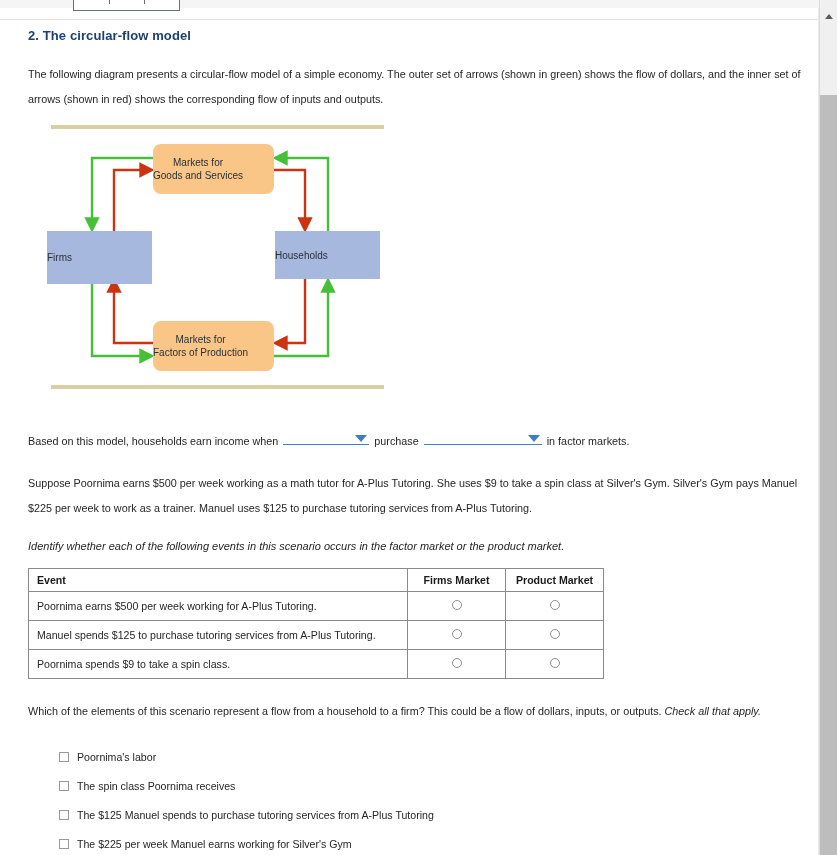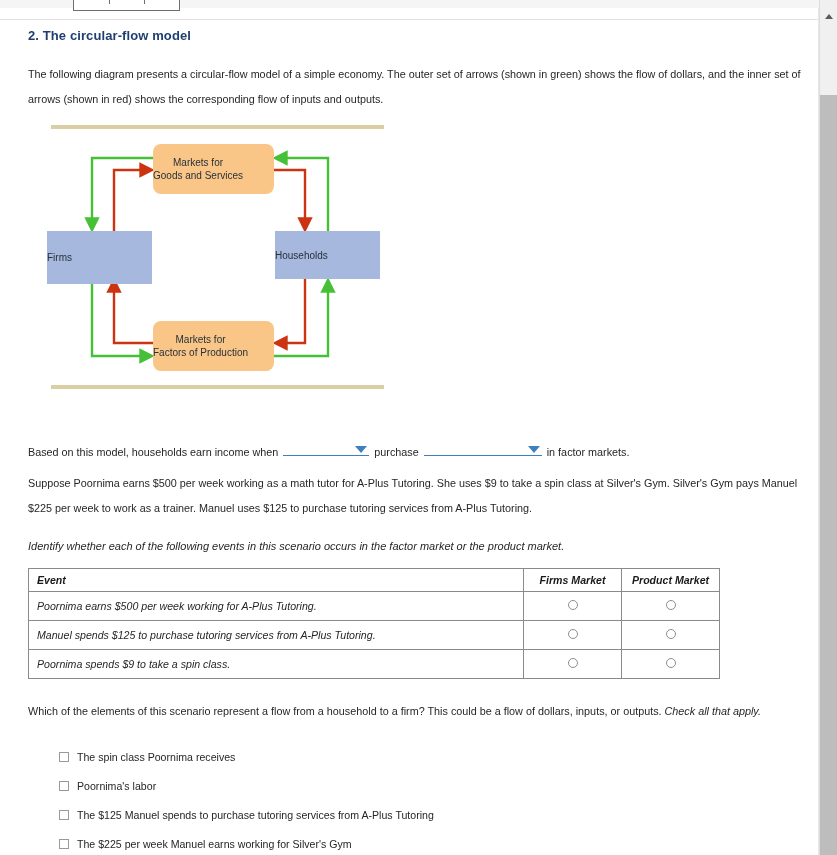--- a/index.html
+++ b/index.html
@@ -74,21 +74,21 @@
     color: #1f3f72; letter-spacing: .1px;
   }
   .para {
     position: absolute;
     font-size: 10.8px;
     line-height: 25px;
     color: #262626;
   }
   #intro { left: 28px; top: 62px; width: 775px; }
   #scenario { left: 28px; top: 471px; width: 775px; }
-  #prompt-dd { left: 28px; top: 443px; width: 700px; line-height: 18px; }
+  #prompt-dd { left: 28px; top: 432px; width: 700px; line-height: 18px; }
   #identify {
     position: absolute; left: 28px; top: 540px;
     font-size: 11px; font-style: italic; color: #262626;
   }
   #flowq { left: 28px; top: 699px; width: 775px; }
   .it { font-style: italic; }
 
   
   .dd {
     display: inline-block;
@@ -143,24 +143,23 @@
     background: #a7b8df;
     width: 105px; height: 48px;
     left: 247px; top: 113px;
   }
 
   #arrows { position: absolute; left: 0; top: 0; width: 372px; height: 278px; }
 
   
   #qtable {
     position: absolute; left: 28px; top: 568px;
-    width: 692px;
+    width: 576px;
     border-collapse: collapse;
     font-size: 10.6px;
-    font-style: italic;
   }
   #qtable th, #qtable td {
     border: 1px solid #8a8a8a;
     padding: 0;
     height: 23px;
     vertical-align: middle;
   }
   #qtable th { font-weight: bold; font-size: 10.6px; color: #1a1a1a; }
   #qtable th.ev { text-align: left; padding-left: 8px; }
   #qtable th.mk { text-align: center; width: 98px; }
@@ -305,24 +304,24 @@
     </tbody>
   </table>
 
   <div class="para" id="flowq">
     <span>Which of the elements of this scenario represent a flow from a household to a firm? This could be a flow of dollars, inputs, or outputs.</span>
     <span class="it">Check all that apply.</span>
   </div>
 
   <div id="checklist">
     <div class="cbrow">
+      <span class="cbbox"></span><span>Poornima's labor</span>
+    </div>
+    <div class="cbrow">
       <span class="cbbox"></span><span>The spin class Poornima receives</span>
-    </div>
-    <div class="cbrow">
-      <span class="cbbox"></span><span>Poornima's labor</span>
     </div>
     <div class="cbrow">
       <span class="cbbox"></span><span>The $125 Manuel spends to purchase tutoring services from A-Plus Tutoring</span>
     </div>
     <div class="cbrow">
       <span class="cbbox"></span><span>The $225 per week Manuel earns working for Silver's Gym</span>
     </div>
   </div>
 
 </div>

